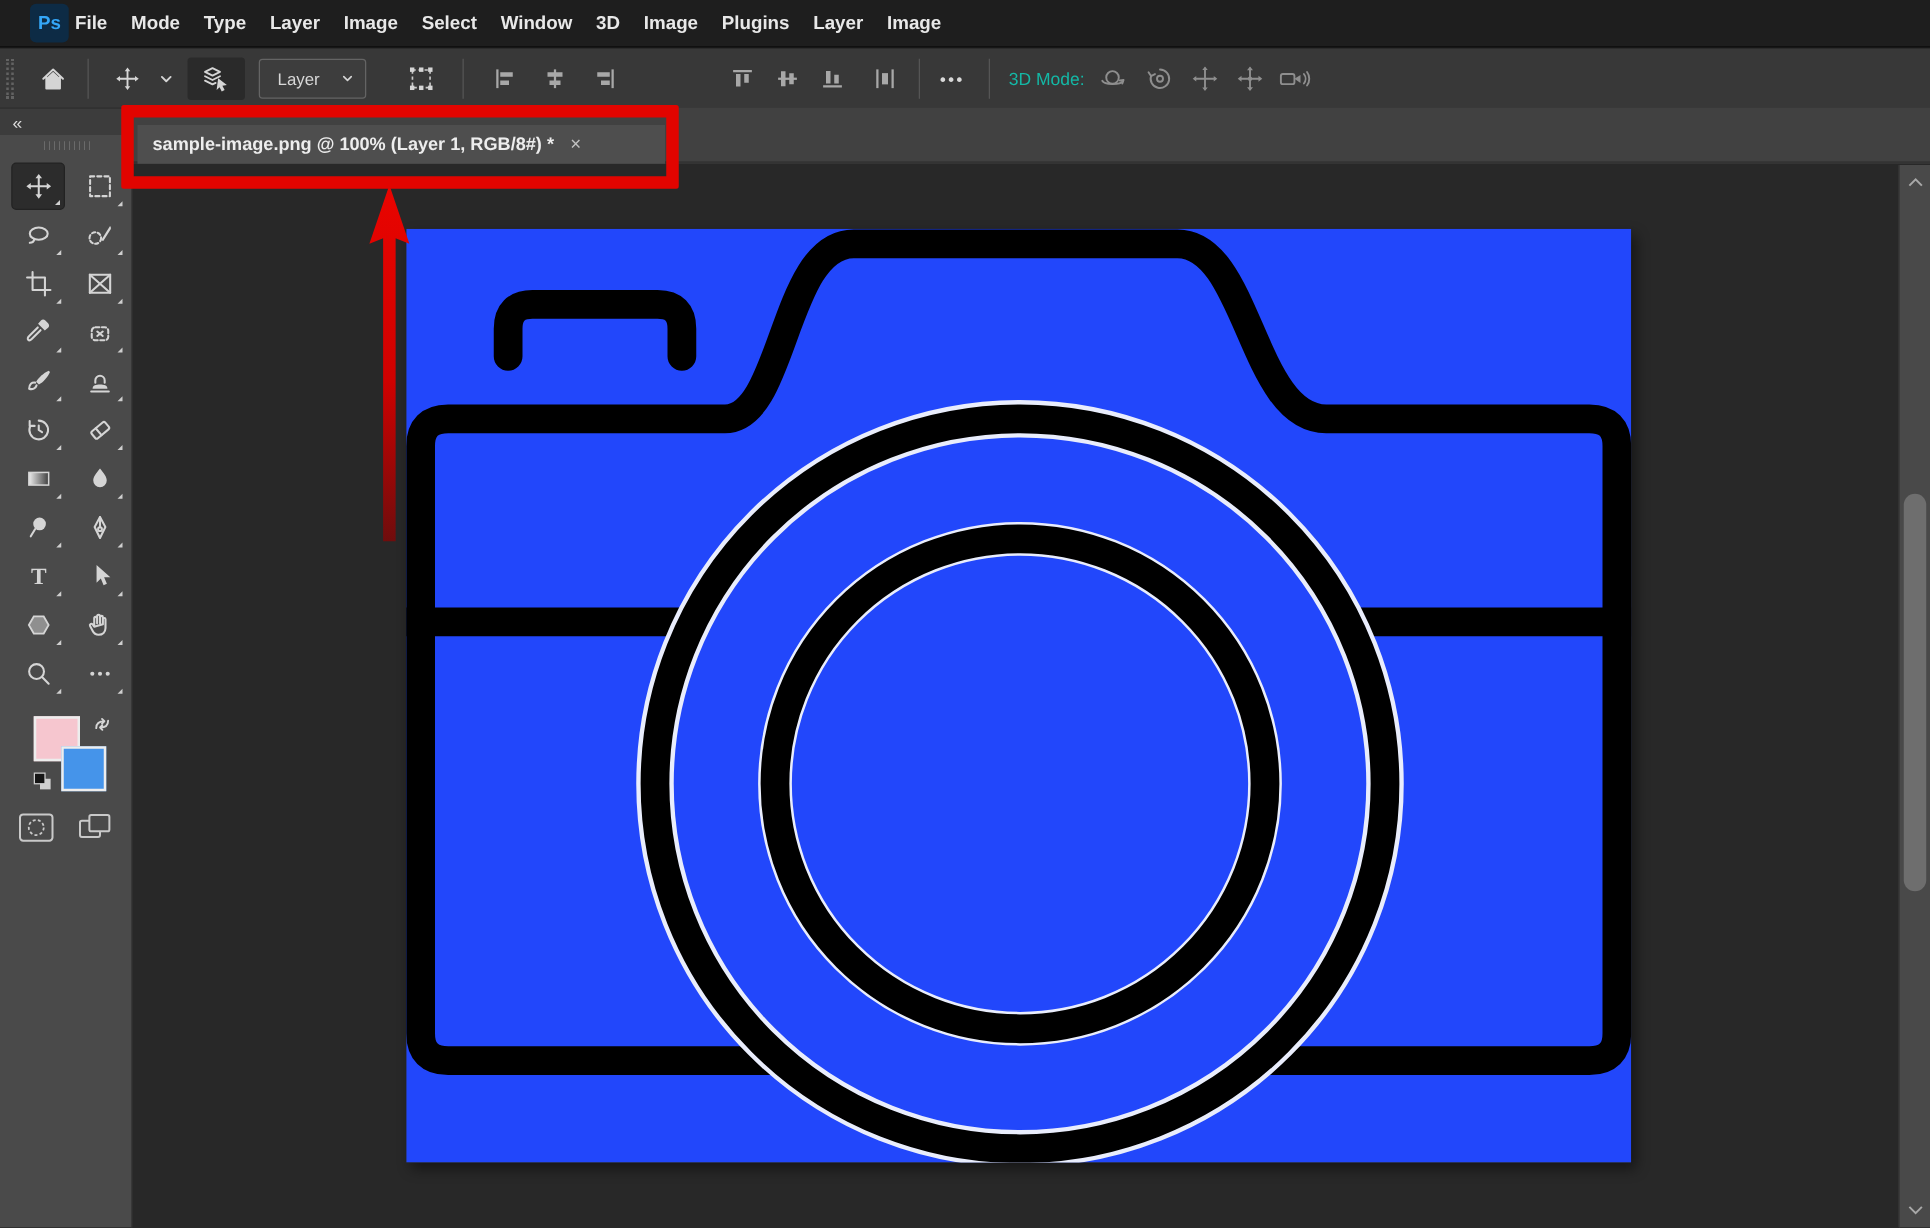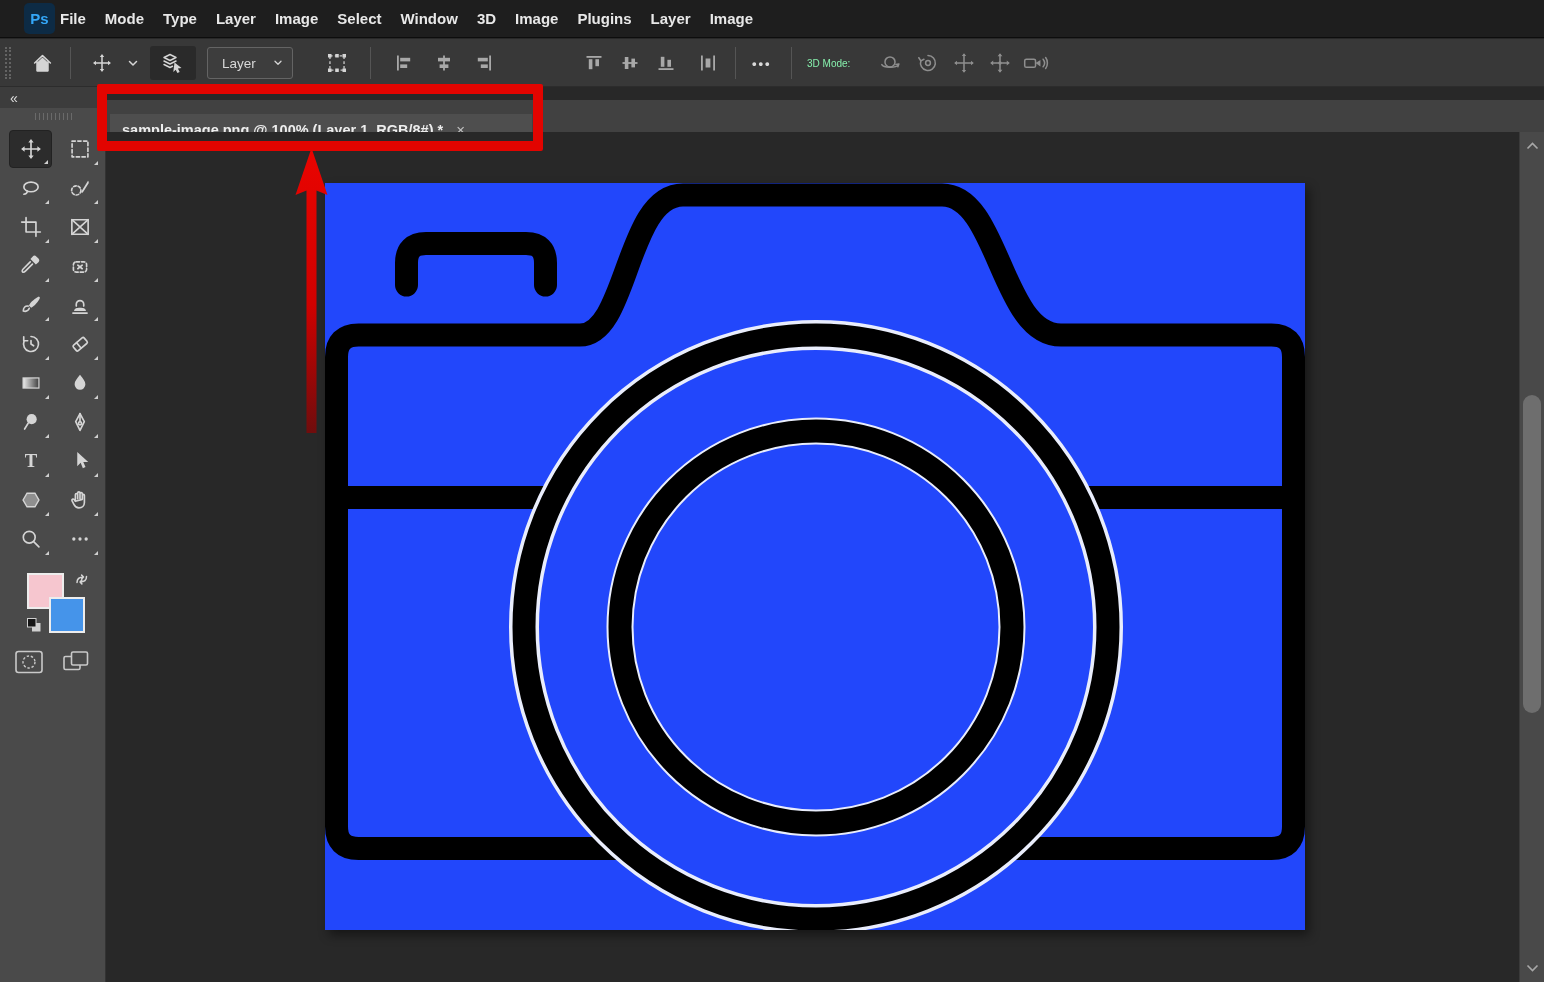--- a/index.html
+++ b/index.html
@@ -28,28 +28,28 @@
   .ob-grip { position:absolute; left:5px; top:8px; width:6px; height:32px;
              border-left:2px dotted #636363; border-right:2px dotted #636363; }
   .icon-btn svg { display:block; }
   .autosel-box { position:absolute; left:150px; top:7px; width:46px; height:34px;
                  background:#2a2a2a; border-radius:3px; display:flex;
                  align-items:center; justify-content:center; }
   .layer-dd { position:absolute; left:207px; top:8px; width:86px; height:32px;
               background:#3d3d3d; border:1px solid #646464; border-radius:3px;
               display:flex; align-items:center; padding:0 8px 0 14px; }
   .layer-dd span { color:#d8d8d8; font-size:13.5px; flex:1; }
-  .mode3d-label { color:#86efac; font-size:10px; }
+  .mode3d-label { color:#14b8a6; font-size:14px; }
   .ob-dots { color:#d9d9d9; font-size:13px; letter-spacing:2px; font-weight:bold; }
 
   
   .toolbar-header { left:0; top:87px; width:106px; height:21px; background:#3c3c3c;
                     display:flex; align-items:center; }
   .collapse-lbl { color:#dddddd; font-size:14px; margin-left:10px; letter-spacing:0px; line-height:10px; }
-  .tabbar { left:106px; top:100px; width:1438px; height:45px; background:#414141;
+  .tabbar { left:106px; top:86px; width:1438px; height:45px; background:#414141;
             border-bottom:2px solid #333; }
   .doc-tab { position:absolute; left:4px; top:14px; width:422px; height:31px;
              background:#4e4e4e; display:flex; align-items:center; padding:0 10px 0 12px; }
   .doc-tab .title { color:#ededed; font-size:14.5px; font-weight:bold; white-space:nowrap; }
   .doc-tab .close { color:#c2c2c2; font-size:15px; margin-left:13px; }
 
   
   .toolpanel { left:0; top:108px; width:106px; height:874px; background:#4a4a4a;
                border-right:1px solid #333; }
   .panel-grip { position:absolute; left:35px; top:5px; width:38px; height:7px;

